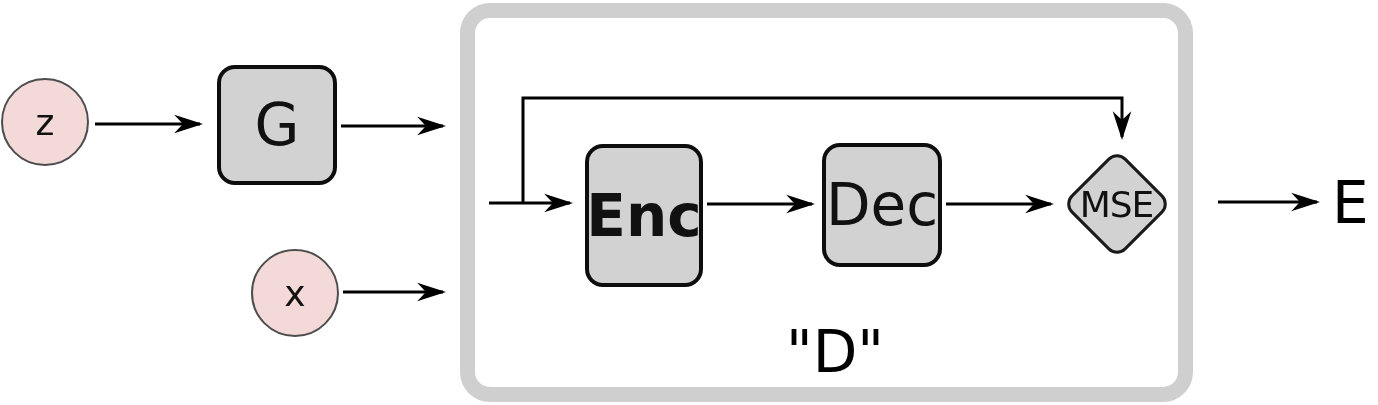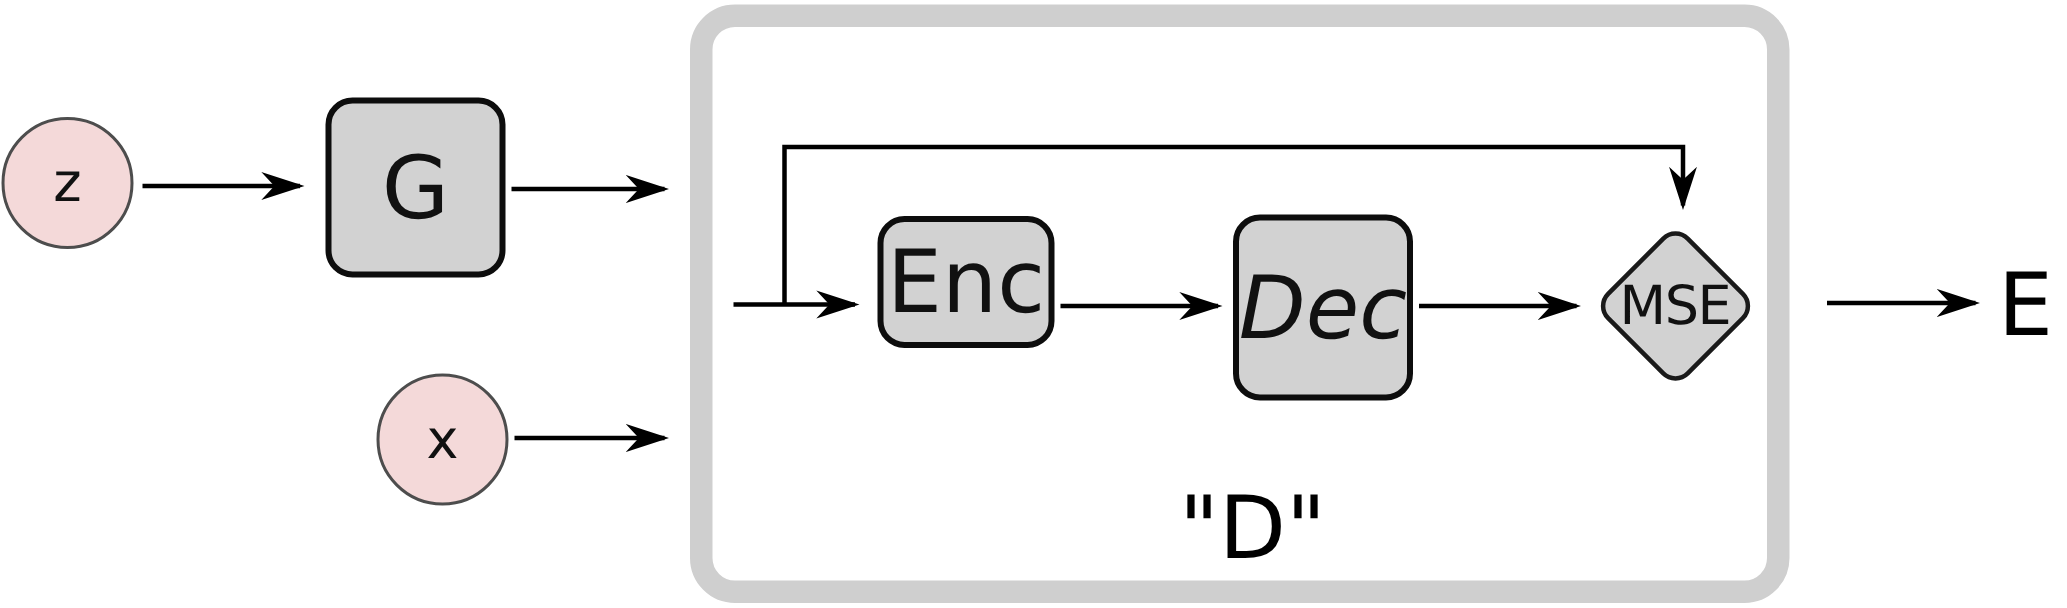--- a/index.html
+++ b/index.html
@@ -67,22 +67,22 @@
   .big-label {
     position: absolute;
     color: #000000;
     font-size: 58px;
     line-height: 1;
     white-space: nowrap;
   }
   #node-z   { left: 1px;    top: 78px;  width: 88px;  height: 88px; }
   #node-g   { left: 217px;  top: 65px;  width: 120px; height: 120px; }
   #node-x   { left: 251px;  top: 249px; width: 88px;  height: 88px; }
-  #node-enc { left: 585px;  top: 144px; width: 118px; height: 88px; }
-  #node-dec { left: 822px;  top: 143px; width: 120px; height: 124px; font-style: italic; }
+  #node-enc { left: 585px;  top: 144px; width: 118px; height: 143px; font-weight: bold; }
+  #node-dec { left: 822px;  top: 143px; width: 120px; height: 124px; }
   #node-mse { left: 1078px; top: 165px; width: 78px;  height: 78px; }
   #label-d  { left: 786px;  top: 323px; }
   #label-e  { left: 1332px; top: 174px; }
 </style>
 </head>
 <body>
 
 <div class="canvas">
 
   <svg class="layer" viewBox="0 0 1378 405">

